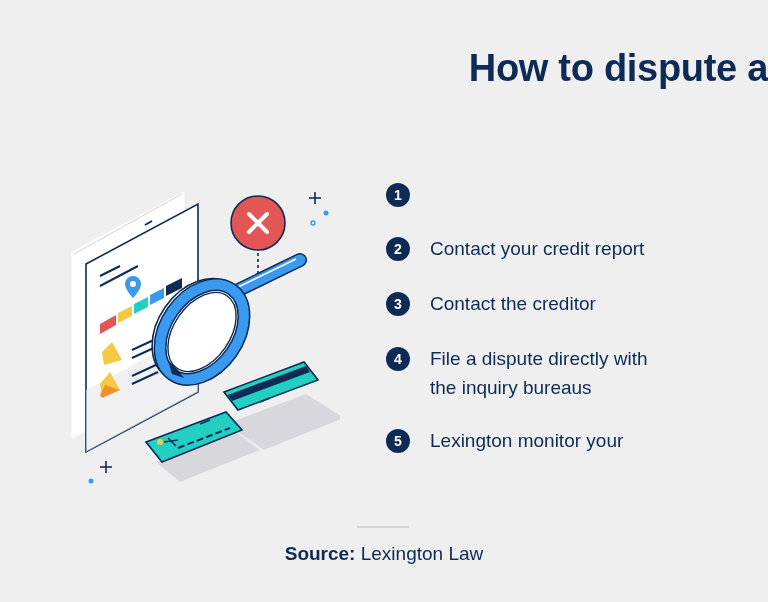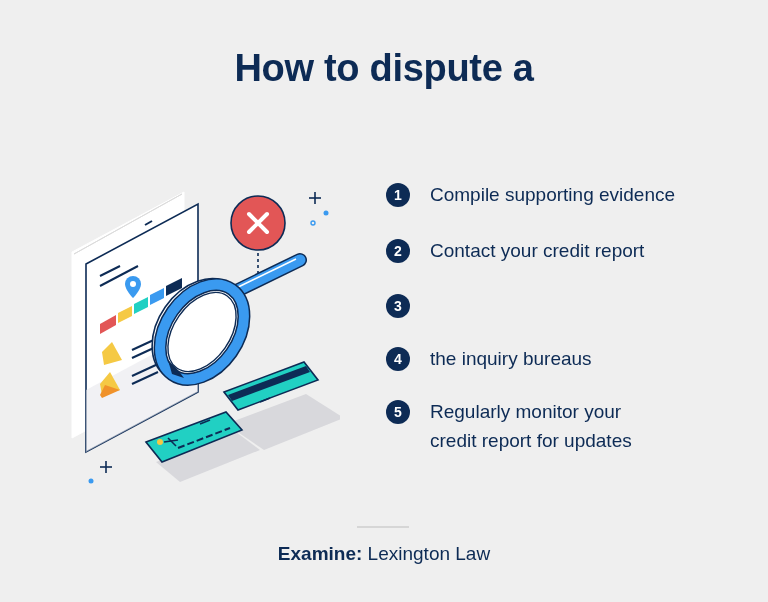--- a/index.html
+++ b/index.html
@@ -1,21 +1,21 @@
 <!DOCTYPE html>
 <html><head>
 <meta charset="utf-8">
 <style>
   html, body { margin:0; padding:0; }
   body {
     width:768px; height:602px; background:#efefef; position:relative; overflow:hidden;
     font-family:"Liberation Sans", "DejaVu Sans", sans-serif; color:#0d2b55;
   }
   .title {
-    position:absolute; left:0; top:44px; width:768px; text-align:center;
+    position:absolute; left:0; top:44px; width:768px; text-align:right;
     font-size:38px; font-weight:700; line-height:48px; color:#0d2b55; letter-spacing:-0.3px;
   }
   .illustration { position:absolute; left:60px; top:180px; width:280px; height:310px; }
   .steps { position:absolute; left:386px; top:180px; width:360px; }
   .step { display:flex; align-items:flex-start; }
   .badge {
     width:24px; height:24px; border-radius:50%; background:#0d2b55; color:#fff;
     font-size:14px; font-weight:700; display:flex; align-items:center; justify-content:center;
     flex:0 0 24px; margin-top:3px;
   }
@@ -116,46 +116,46 @@
       <line x1="46" y1="281" x2="46" y2="293" stroke="#0d2b55" stroke-width="1.6"></line>
       <line x1="40" y1="287" x2="52" y2="287" stroke="#0d2b55" stroke-width="1.6"></line>
       <circle cx="31" cy="301" r="2.5" fill="#3a9af0"></circle>
     </g>
   </svg>
 </div>
 
 <div class="steps">
   <div class="step" style="margin-top:0px;">
     <div class="badge">1</div>
-    <div class="step-text">
-      <div>Compile supporting evidence</div>
-    </div>
   </div>
   <div class="step" style="margin-top:27px;">
     <div class="badge">2</div>
     <div class="step-text">
       <div>Contact your credit report</div>
     </div>
   </div>
   <div class="step" style="margin-top:26px;">
     <div class="badge">3</div>
+    <div class="step-text">
+      <div>Contact the creditor</div>
+    </div>
   </div>
   <div class="step" style="margin-top:26px;">
     <div class="badge">4</div>
     <div class="step-text">
+      <div>File a dispute directly with</div>
       <div>the inquiry bureaus</div>
     </div>
   </div>
   <div class="step" style="margin-top:24px;">
     <div class="badge">5</div>
     <div class="step-text">
-      <div>Regularly monitor your</div>
-      <div>credit report for updates</div>
+      <div>Lexington monitor your</div>
     </div>
   </div>
 </div>
 
 <div class="divider"></div>
 
 <div class="source">
-  <b>Examine:</b>
+  <b>Source:</b>
   <span>Lexington Law</span>
 </div>
 
 </body></html>

